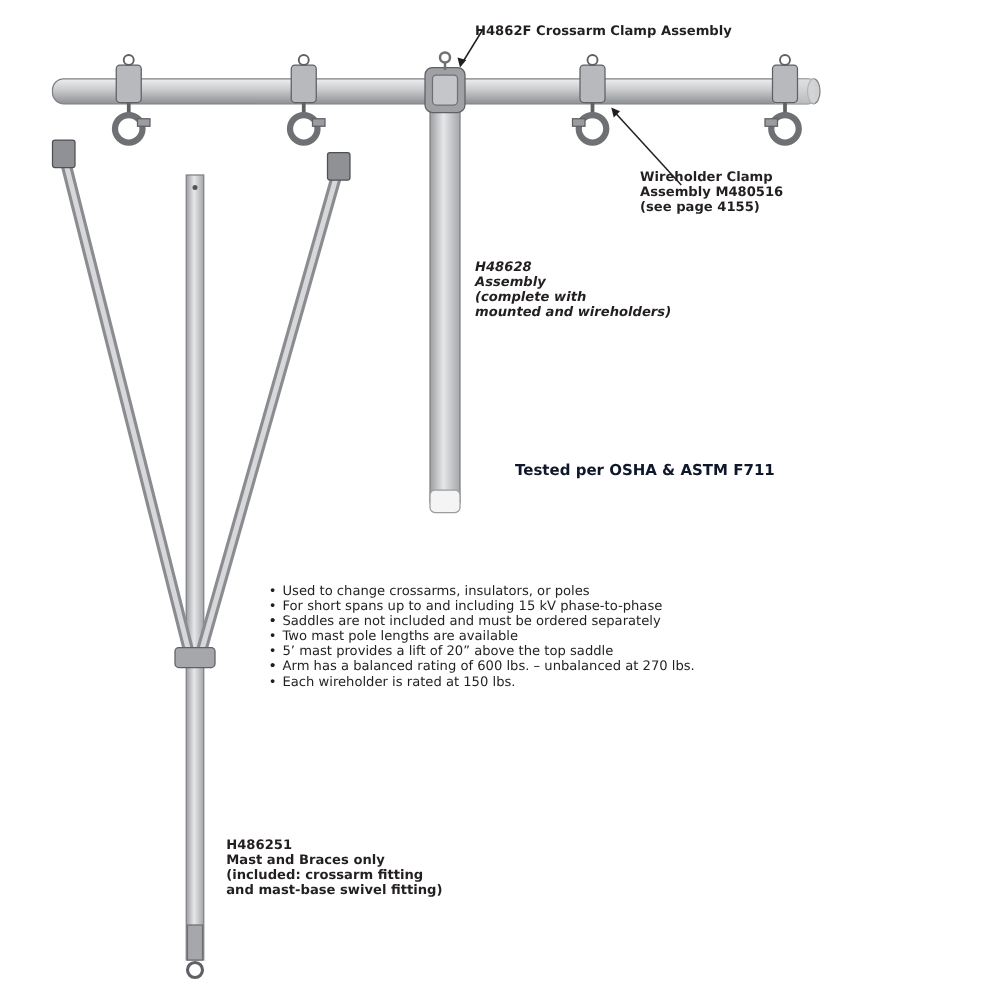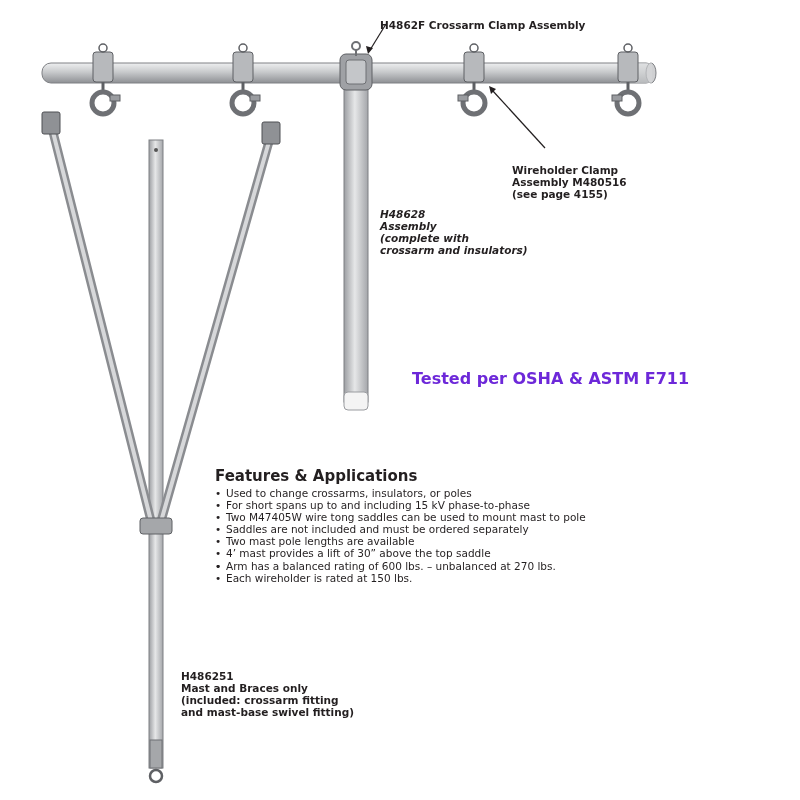--- a/index.html
+++ b/index.html
@@ -1,21 +1,21 @@
 <!DOCTYPE html>
 <html><head>
 <meta charset="utf-8">
 <style>
   html, body { margin:0; padding:0; background:#ffffff; }
   body { width:800px; height:800px; position:relative; overflow:hidden; font-family:"DejaVu Sans", sans-serif; color:#231f20; }
   .stage { position:absolute; left:0; top:0; width:784px; height:800px; }
   svg.drawing { position:absolute; left:0; top:0; }
   .label { position:absolute; font-weight:bold; font-size:10.5px; line-height:12px; color:#231f20; white-space:nowrap; }
   .line { display:block; }
-  .tested { position:absolute; left:412px; top:369px; font-weight:bold; font-size:16px; color:#6d28d9; white-space:nowrap; }
+  .tested { position:absolute; left:412px; top:369px; font-weight:bold; font-size:12px; color:#0f172a; white-space:nowrap; }
   .features { position:absolute; left:215px; top:467px; width:520px; }
   .features h2 { margin:0 0 2px 0; font-size:15px; font-weight:bold; color:#231f20; line-height:18px; }
   .features ul { list-style:none; margin:0; padding:0; }
   .features li { font-size:10.5px; line-height:12.1px; white-space:nowrap; position:relative; padding-left:11px; color:#231f20; }
   .features li .bullet { position:absolute; left:0; top:0; }
 </style>
 </head>
 <body>
 
 <div class="stage">
@@ -98,44 +98,43 @@
     <line x1="386" y1="24" x2="370" y2="50" stroke="#231f20" stroke-width="1.2"></line>
     <polygon points="368,54 366,46 373,48" fill="#231f20"></polygon>
     <line x1="545" y1="148" x2="492" y2="90" stroke="#231f20" stroke-width="1.2"></line>
     <polygon points="489,86 496,89 491,94" fill="#231f20"></polygon>
   </svg>
 
   <div class="label" style="left:380px; top:19px;">
     <span class="line">H4862F Crossarm Clamp Assembly</span>
   </div>
 
-  <div class="label" style="left:512px; top:164px;">
+  <div class="label" style="left:512px; top:136px;">
     <span class="line">Wireholder Clamp</span>
     <span class="line">Assembly M480516</span>
     <span class="line">(see page 4155)</span>
   </div>
 
   <div class="label" style="left:380px; top:208px;font-style:italic;">
     <span class="line">H48628</span>
     <span class="line">Assembly</span>
     <span class="line">(complete with</span>
-    <span class="line">crossarm and insulators)</span>
+    <span class="line">mounted and wireholders)</span>
   </div>
 
   <div class="tested">Tested per OSHA &amp; ASTM F711</div>
 
   <div class="features">
-    <h2>Features &amp; Applications</h2>
     <ul>
       <li><span class="bullet">•</span><span>Used to change crossarms, insulators, or poles</span></li>
       <li><span class="bullet">•</span><span>For short spans up to and including 15 kV phase-to-phase</span></li>
-      <li><span class="bullet">•</span><span>Two M47405W wire tong saddles can be used to mount mast to pole</span></li>
+      <li><span class="bullet">•</span></li>
       <li><span class="bullet">•</span><span>Saddles are not included and must be ordered separately</span></li>
       <li><span class="bullet">•</span><span>Two mast pole lengths are available</span></li>
-      <li><span class="bullet">•</span><span>4’ mast provides a lift of 30” above the top saddle</span></li>
+      <li><span class="bullet">•</span><span>5’ mast provides a lift of 20” above the top saddle</span></li>
       <li><span class="bullet">•</span></li>
       <li><span class="bullet">•</span><span>Arm has a balanced rating of 600 lbs. – unbalanced at 270 lbs.</span></li>
       <li><span class="bullet">•</span><span>Each wireholder is rated at 150 lbs.</span></li>
     </ul>
   </div>
 
   <div class="label" style="left:181px; top:670px;">
     <span class="line">H486251</span>
     <span class="line">Mast and Braces only</span>
     <span class="line">(included: crossarm fitting</span>

